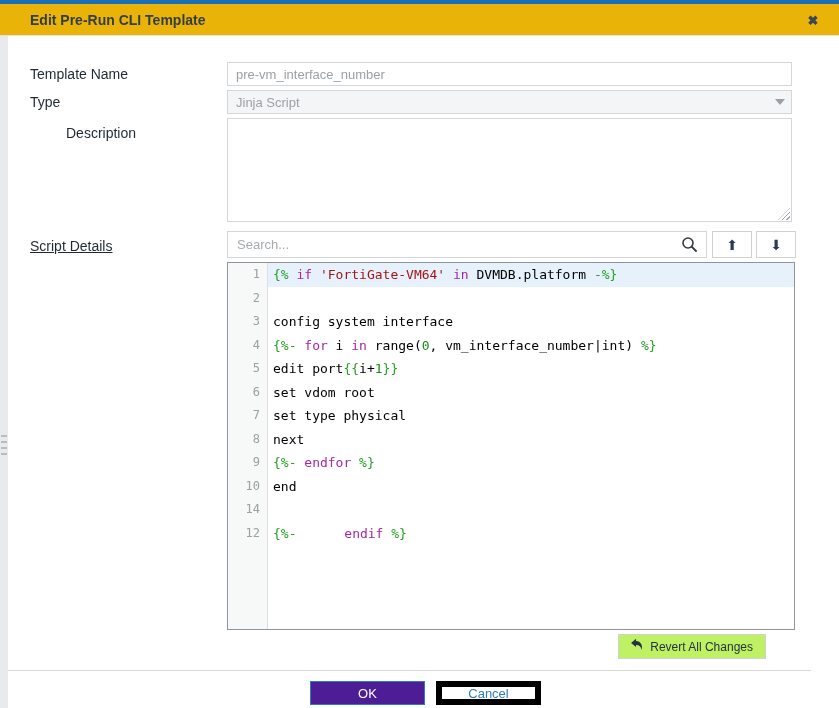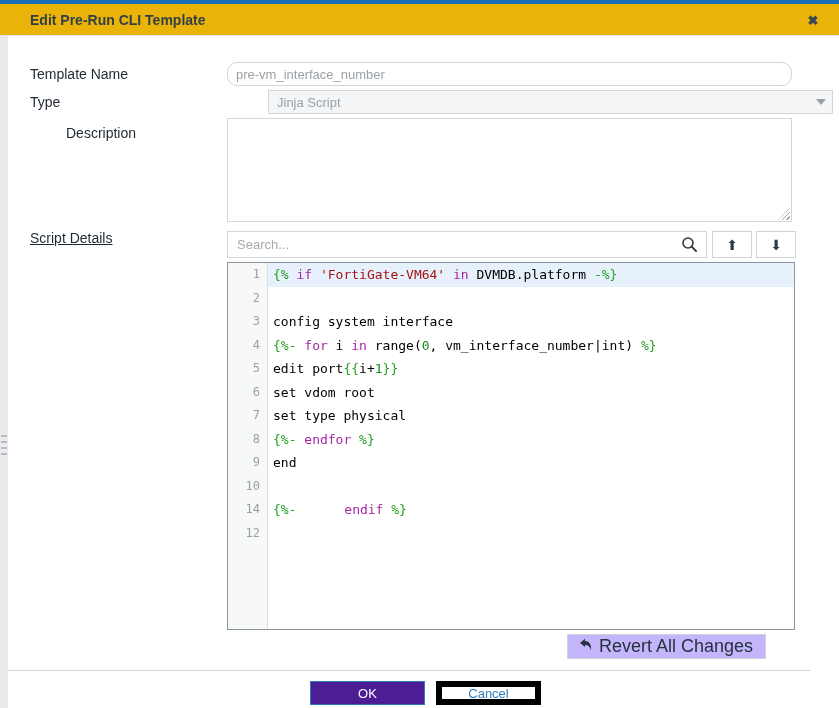--- a/index.html
+++ b/index.html
@@ -55,22 +55,22 @@
             display:flex; flex-direction:column; }
   .ln { height:23.5px; line-height:23.5px; text-align:right; padding-right:7px;
         font-size:12px; color:#9aa0a4; }
   .codecol { flex:1; display:flex; flex-direction:column; }
   .code-line { height:23.5px; line-height:23.5px; padding-left:5px; font-size:13px; color:#000;
                white-space:pre; cursor:text; }
   .code-line.active { background:#e7f1fc; }
 
   
   .revert-btn { position:absolute; right:45px; top:598px; height:25px; padding:0 12px 0 10px;
-                border:1px solid #cfd3d6; background:#c4b5fd; display:inline-flex; align-items:center;
-                gap:6px; font-size:18px; color:#26323f; cursor:pointer; }
+                border:1px solid #cfd3d6; background:#bef264; display:inline-flex; align-items:center;
+                gap:6px; font-size:12px; color:#26323f; cursor:pointer; }
   .divider { position:absolute; left:0; right:0; top:634px; height:1px; background:#d8d8d8; }
   .ok-btn { position:absolute; left:302px; top:645px; width:115px; height:24px; background:#4c1d95;
             border:1px solid #2e7cc0; color:#fff; font-size:13px; display:flex; align-items:center;
             justify-content:center; cursor:pointer; }
   .cancel-btn { position:absolute; left:428px; top:645px; width:105px; height:24px; background:#fff;
             border:6px solid #000000; color:#2e7cc0; font-size:13px; display:flex; align-items:center;
             justify-content:center; cursor:pointer; }
 </style>
 </head>
 <body>
@@ -83,33 +83,33 @@
 </div>
 
 <div class="bodywrap">
   <div class="left-rail">
     <div class="grip"></div>
   </div>
 
   <div class="content">
 
     <div class="flabel" style="top:30px;">Template Name</div>
-    <input class="ibox" style="top: 26px; border-radius: 10px;" type="text" readonly="" value="pre-vm_interface_number">
+    <input class="ibox" style="top: 26px;" type="text" readonly="" value="pre-vm_interface_number">
 
     <div class="flabel" style="top:58px;">Type</div>
-    <div class="ibox selectbox" style="top:54px;margin-left:41px;">
+    <div class="ibox selectbox" style="top:54px;">
       <span>Jinja Script</span>
       <span class="caret" style="right:6px; top:auto;"></span>
     </div>
 
     <div class="flabel" style="top:89px;margin-left:36px;">Description</div>
     <textarea class="ibox descbox" style=""></textarea>
     <div class="resize-handle"></div>
 
-    <div class="flabel underline" style="top:194px;">Script Details</div>
+    <div class="flabel underline" style="top:202px;">Script Details</div>
 
     <div class="search-wrap">
       <input class="search-input" type="text" placeholder="Search..." style="">
       <span class="mag">
         <svg width="17" height="17" viewBox="0 0 17 17">
           <circle cx="7" cy="7" r="5" fill="none" stroke="#333a45" stroke-width="1.6"></circle>
           <line x1="10.7" y1="10.7" x2="15" y2="15" stroke="#333a45" stroke-width="1.9" stroke-linecap="round"></line>
         </svg>
       </span>
     </div>
@@ -136,20 +136,21 @@
           <div class="ln">12</div>
         </div>
       <div class="codecol" id="codecol">
           <div class="code-line active"><span style="color: rgb(34, 161, 34);">{%</span><span style="color: rgb(0, 0, 0);"> </span><span style="color: rgb(166, 38, 164);">if</span><span style="color: rgb(0, 0, 0);"> </span><span style="color: rgb(163, 21, 21);">'FortiGate-VM64'</span><span style="color: rgb(0, 0, 0);"> </span><span style="color: rgb(166, 38, 164);">in</span><span style="color: rgb(0, 0, 0);"> DVMDB.platform </span><span style="color: rgb(34, 161, 34);">-%}</span></div>
           <div class="code-line"></div>
           <div class="code-line"><span style="color: rgb(0, 0, 0);">config system interface</span></div>
           <div class="code-line"><span style="color: rgb(34, 161, 34);">{%-</span><span style="color: rgb(0, 0, 0);"> </span><span style="color: rgb(166, 38, 164);">for</span><span style="color: rgb(0, 0, 0);"> i </span><span style="color: rgb(166, 38, 164);">in</span><span style="color: rgb(0, 0, 0);"> range(</span><span style="color: rgb(24, 140, 24);">0</span><span style="color: rgb(0, 0, 0);">, vm_interface_number|int) </span><span style="color: rgb(34, 161, 34);">%}</span></div>
           <div class="code-line"><span style="color: rgb(0, 0, 0);">edit port</span><span style="color: rgb(34, 161, 34);">{{</span><span style="color: rgb(0, 0, 0);">i+</span><span style="color: rgb(24, 140, 24);">1</span><span style="color: rgb(34, 161, 34);">}}</span></div>
           <div class="code-line"><span style="color: rgb(0, 0, 0);">set vdom root</span></div>
           <div class="code-line"><span style="color: rgb(0, 0, 0);">set type physical</span></div>
+          <div class="code-line"><span style="color: rgb(0, 0, 0);">next</span></div>
           <div class="code-line"><span style="color: rgb(34, 161, 34);">{%-</span><span style="color: rgb(0, 0, 0);"> </span><span style="color: rgb(166, 38, 164);">endfor</span><span style="color: rgb(0, 0, 0);"> </span><span style="color: rgb(34, 161, 34);">%}</span></div>
           <div class="code-line"><span style="color: rgb(0, 0, 0);">end</span></div>
           <div class="code-line"></div>
           <div class="code-line"><span style="color: rgb(34, 161, 34);">{%-</span><span style="color: rgb(0, 0, 0);"> </span><span style="color: rgb(166, 38, 164); margin-left: 40px;">endif</span><span style="color: rgb(0, 0, 0);"> </span><span style="color: rgb(34, 161, 34);">%}</span></div>
         </div>
     </div>
 
     <div class="revert-btn">
       <span>
         <svg width="15" height="14" viewBox="0 0 16 14">

